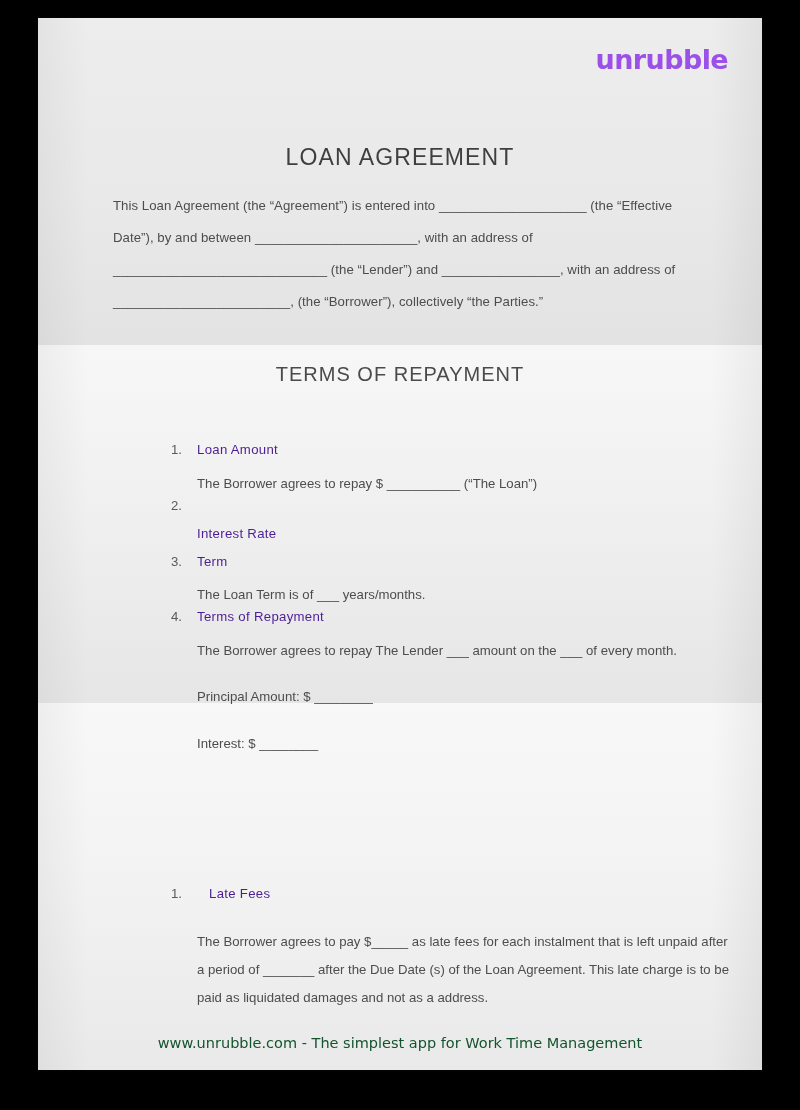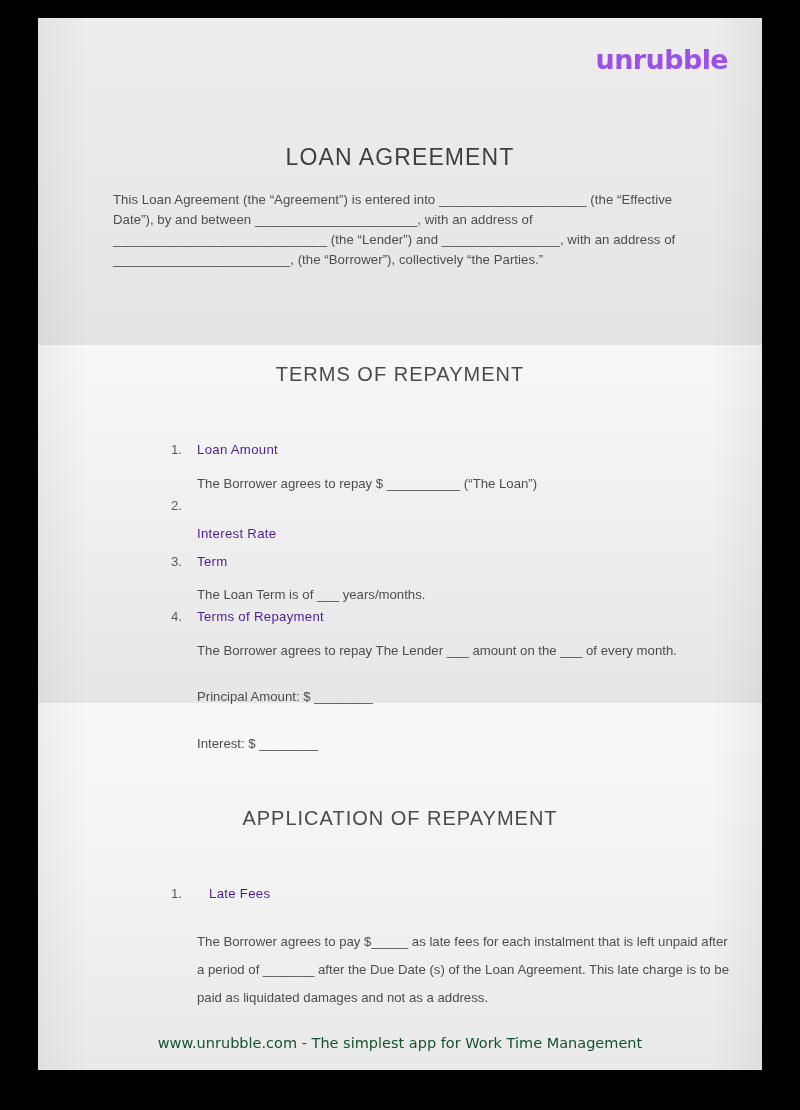--- a/index.html
+++ b/index.html
@@ -104,21 +104,21 @@
     letter-spacing: 1.0px;
     color: #4a4a4a;
   }
   #sec-terms { top: 345px; }
   #sec-application { top: 789px; }
 
   
   .para {
     position: absolute;
     font-size: 13.2px;
-    line-height: 20px;
+    line-height: 32px;
     color: #4d4d4d;
     letter-spacing: 0.05px;
   }
   #intro-para {
     left: 75px;
     top: 172px;
     width: 586px;
   }
 
   .list-num {
@@ -211,21 +211,20 @@
       <div class="list-head" id="t3h">Term</div>
       <div class="list-body" id="t3b">The Loan Term is of ___ years/months.</div>
 
       <div class="list-num" id="t4n">4.</div>
       <div class="list-head" id="t4h">Terms of Repayment</div>
       <div class="list-body" id="principal">Principal Amount: $ ________</div>
 
       <div class="list-body" id="t4b">The Borrower agrees to repay The Lender ___ amount on the ___ of every month.</div>
       <div class="list-body" id="interest">Interest: $ ________</div>
 
-      <div class="section-title" id="sec-application">APPLICATION OF REPAYMENT</div>
 
       <div class="list-num" id="a1n">1.</div>
       <div class="list-head" id="a1h">Late Fees</div>
       <div class="list-body" id="a1b">The Borrower agrees to pay $_____ as late fees for each instalment that is left unpaid after a period of _______ after the Due Date (s) of the Loan Agreement. This late charge is to be paid as liquidated damages and not as a address.</div>
 
       <div class="footer">www.unrubble.com - The simplest app for Work Time Management</div>
 
     </div>
   </div>
 </div>

